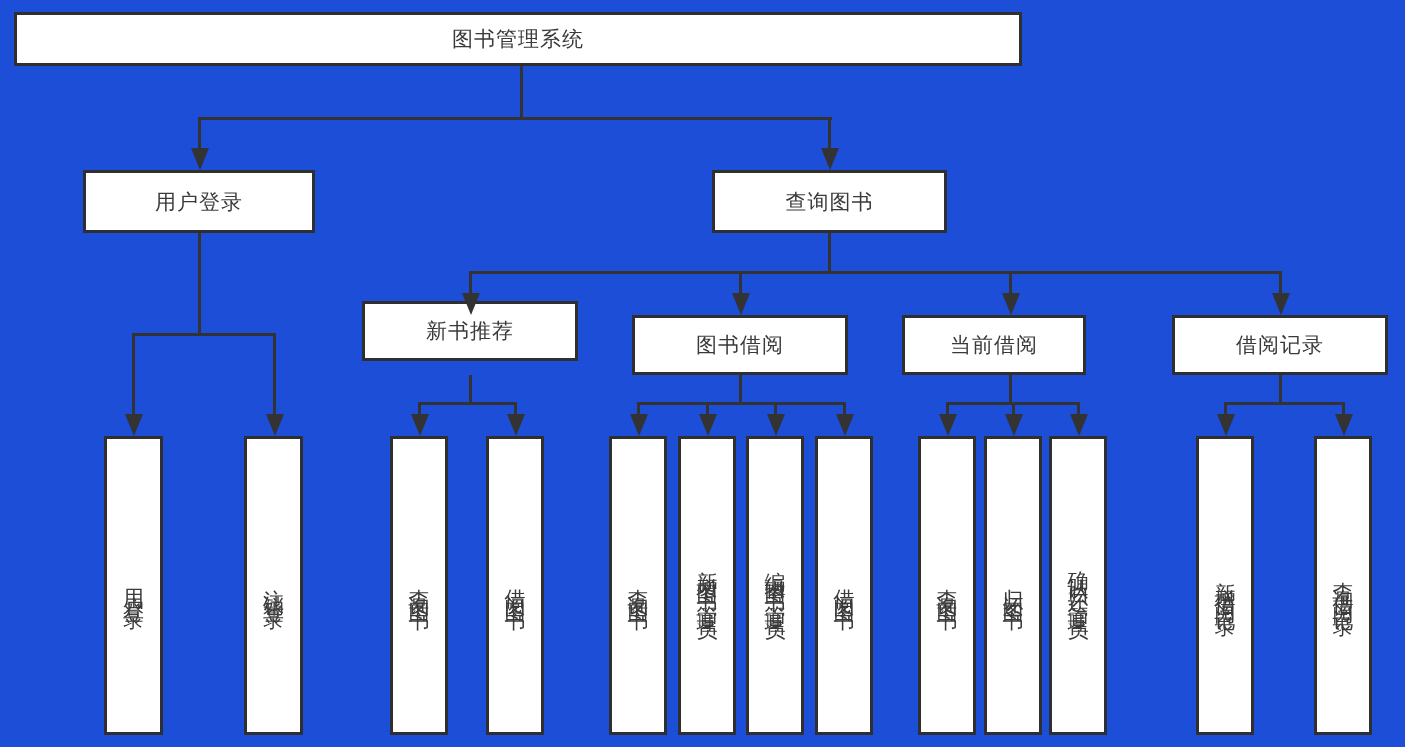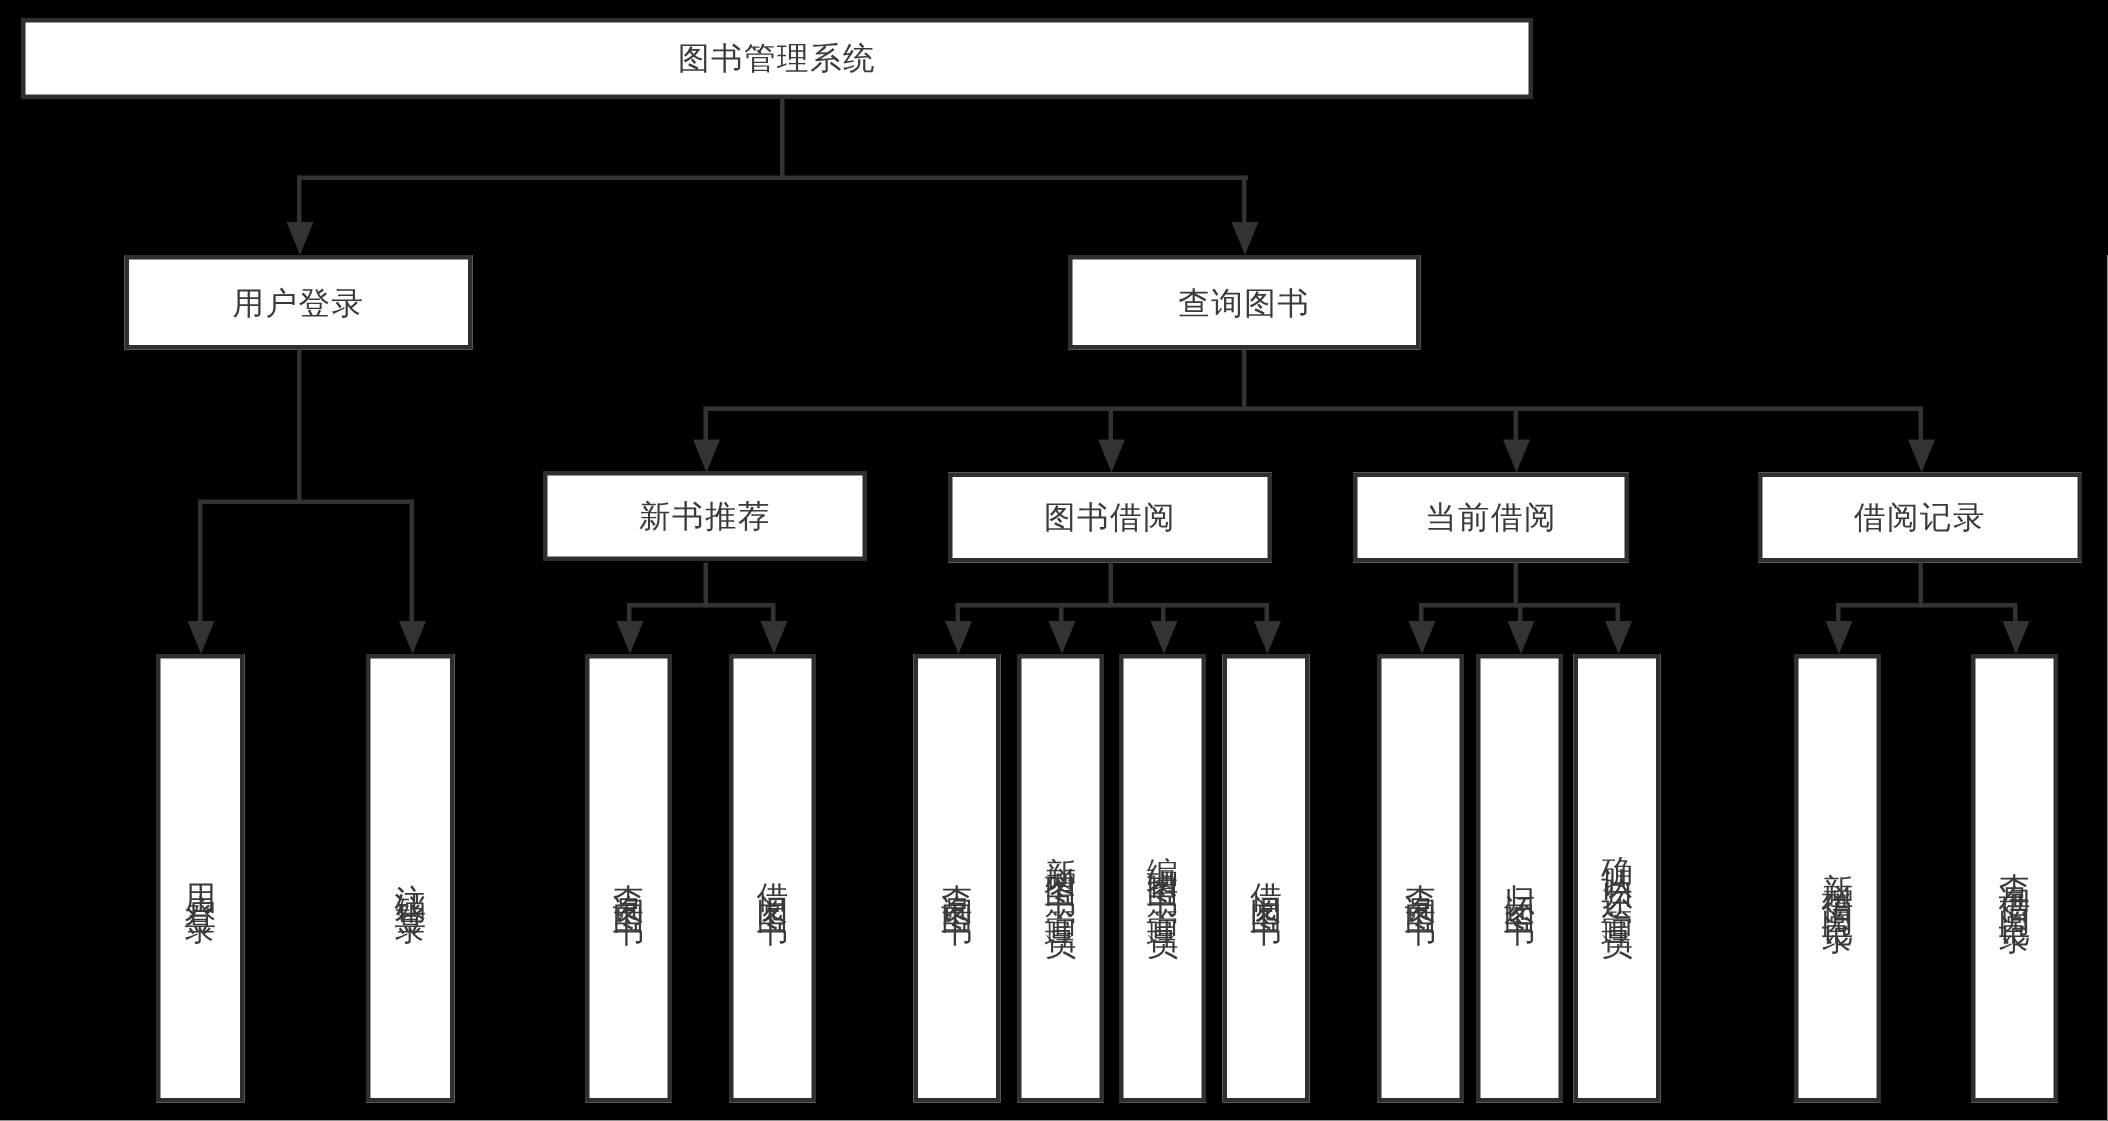--- a/index.html
+++ b/index.html
@@ -1,17 +1,17 @@
 <!DOCTYPE html>
 <html><head>
 <meta charset="utf-8">
 <style>
   html,body { margin:0; padding:0; background:#ffffff; }
   #canvas {
-    position:relative; width:1405px; height:747px; background:#000000; overflow:hidden;
+    position:relative; width:1405px; height:747px; background:#1d4ed8; overflow:hidden;
     font-family:"DejaVu Sans","Liberation Sans",sans-serif; color:#3a3a3a;
   }
   .node {
     position:absolute; box-sizing:border-box; background:#ffffff;
     border:3px solid #2f2f2f; display:flex; align-items:center; justify-content:center;
   }
   .node .lbl { font-size:21px; color:#3a3a3a; letter-spacing:1px; white-space:nowrap; }
   .leaf .lbl {
     writing-mode:vertical-rl; text-orientation:mixed;
     font-size:21px; letter-spacing:7px; line-height:1.15; white-space:normal;
@@ -38,21 +38,21 @@
     <span class="lbl">图书管理系统</span>
   </div>
 
   <div class="node" style="left:83px; top:170px; width:232px; height:63px;">
     <span class="lbl">用户登录</span>
   </div>
   <div class="node" style="left:712px; top:170px; width:235px; height:63px;">
     <span class="lbl">查询图书</span>
   </div>
 
-  <div class="node" style="left:362px; top:314px; width:216px; height:60px;">
+  <div class="node" style="left:362px; top:301px; width:216px; height:60px;">
     <span class="lbl">新书推荐</span>
   </div>
   <div class="node" style="left:632px; top:315px; width:216px; height:60px;">
     <span class="lbl">图书借阅</span>
   </div>
   <div class="node" style="left:902px; top:315px; width:184px; height:60px;">
     <span class="lbl">当前借阅</span>
   </div>
   <div class="node" style="left:1172px; top:315px; width:216px; height:60px;">
     <span class="lbl">借阅记录</span>

